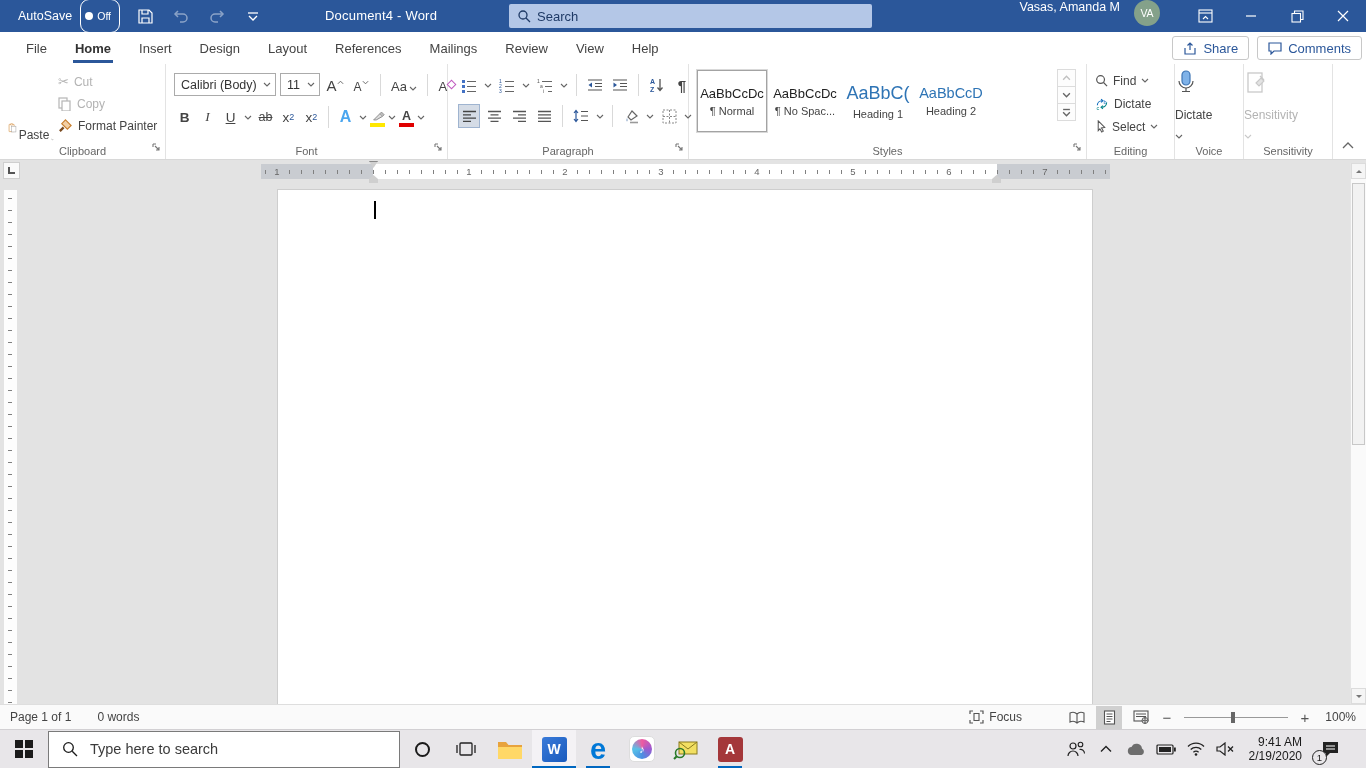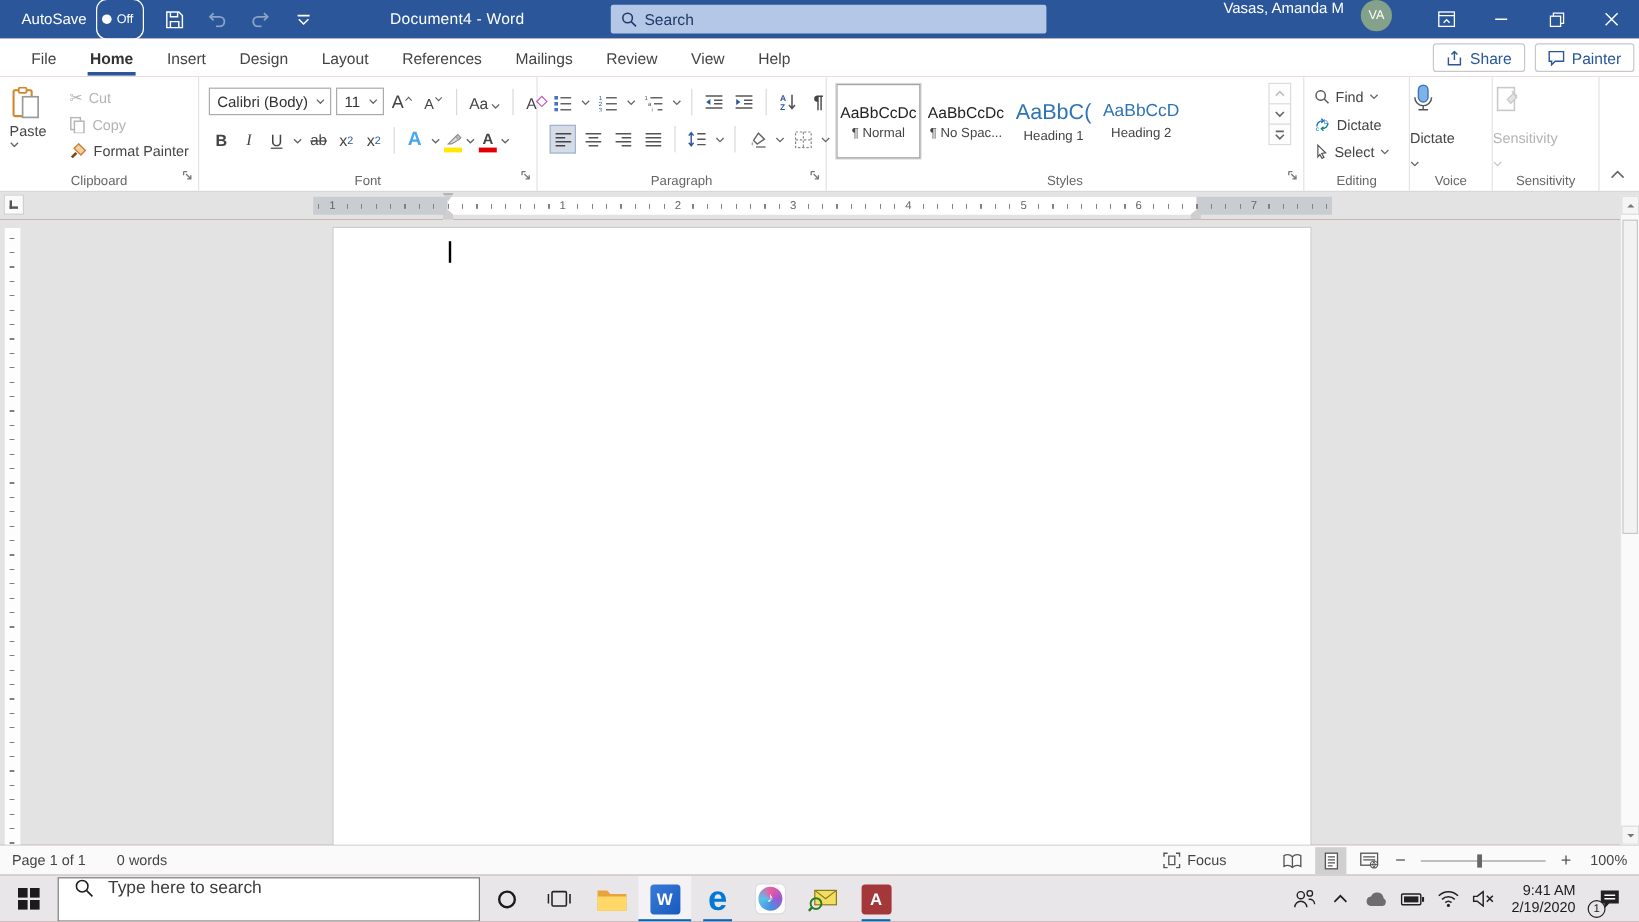--- a/index.html
+++ b/index.html
@@ -1,17 +1,17 @@
 <!DOCTYPE html>
 <html><head>
 <meta charset="utf-8">
 <style>
   * { margin:0; padding:0; box-sizing:border-box; }
   html,body { width:1366px; height:768px; font-family:"Liberation Sans", sans-serif; }
-  #app { position:relative; width:1366px; height:768px; overflow:hidden; background:#7f1d1d; }
+  #app { position:relative; width:1366px; height:768px; overflow:hidden; background:#e5e5e5; }
 
   
   .titlebar { position:absolute; left:0; top:0; width:1366px; height:32px; background:#2b579a; color:#fff; }
   .tb-left { position:absolute; left:18px; top:0; height:32px; display:flex; align-items:center; gap:14px; }
   .autosave-wrap { display:flex; align-items:center; gap:8px; font-size:12.5px; }
   .autosave-toggle { width:40px; height:16px; border:1px solid #fff; border-radius:9px; display:flex; align-items:center; padding:16px 4px; gap:4px; }
   .autosave-dot { width:8px; height:8px; border-radius:50%; background:#fff; }
   .autosave-state { font-size:10.5px; color:#fff; }
   .tb-icon { display:flex; align-items:center; justify-content:center; width:22px; height:24px; }
   .tb-icon.dim svg { opacity:.45; }
@@ -38,21 +38,21 @@
   .launcher { position:absolute; right:4px; bottom:3px; }
   .g-clip { left:0; width:166px; }
   .g-font { left:166px; width:282px; }
   .g-para { left:448px; width:241px; }
   .g-styles { left:689px; width:398px; }
   .g-edit { left:1087px; width:88px; }
   .g-voice { left:1175px; width:69px; }
   .g-sens { left:1244px; width:89px; }
   .ribbon-collapse { position:absolute; right:8px; bottom:6px; width:20px; height:16px; display:flex; align-items:center; justify-content:center; }
 
-  .paste-btn { position:absolute; left:8px; top:4px; width:46px; height:74px; display:flex; flex-direction:column; align-items:flex-start; gap:2px; padding-top:4px; }
+  .paste-btn { position:absolute; left:8px; top:4px; width:46px; height:74px; display:flex; flex-direction:row; align-items:flex-end; gap:2px; padding-top:4px; }
   .paste-btn .lbl { font-size:12px; color:#444; }
   .mini-row { position:absolute; left:58px; display:flex; align-items:center; gap:5px; height:21px; font-size:12px; color:#444; white-space:nowrap; }
   .mini-row.dis { color:#b3b3b3; }
   .r1 { top:7px; } .r2 { top:29px; } .r3 { top:51px; }
 
   .font-row1 { position:absolute; left:8px; top:9px; display:flex; align-items:center; gap:4px; }
   .combo { height:23px; border:1px solid #ababab; background:#fff; display:flex; align-items:center; justify-content:space-between; padding:0 4px 0 6px; font-size:12.5px; color:#333; }
   .combo.name { width:102px; }
   .combo.size { width:40px; }
   .fbtn { height:23px; min-width:22px; display:flex; align-items:flex-end; justify-content:center; padding:0 2px 2px 2px; font-size:13px; color:#444; }
@@ -128,33 +128,33 @@
   .z-line { width:100%; height:1px; background:#999; }
   .z-handle { position:absolute; left:45%; top:1px; width:4px; height:11px; background:#666; }
   .z-sign { font-size:15px; color:#555; width:14px; text-align:center; }
 
   
   .taskbar { position:absolute; left:0; top:729px; width:1366px; height:39px; background:#e8e6e9; border-top:1px solid #d2d0d3; display:flex; align-items:center; }
   .tk-btn { height:39px; display:flex; align-items:center; justify-content:center; position:relative; }
   .start { width:48px; }
   .winlogo { display:grid; grid-template-columns:8px 8px; grid-template-rows:8px 8px; gap:1.5px; }
   .winlogo div { background:#1b1b1b; }
-  .tk-search { width:352px; height:37px; background:#fff; border:1px solid #7a7a7a; display:flex; gap:12px; padding-left:13px; font-size:14.5px; color:#3b3b3b; }
+  .tk-search { width:352px; height:37px; background:#fff; border:1px solid #7a7a7a; display:flex; align-items:center; gap:12px; padding-left:13px; font-size:14.5px; color:#3b3b3b; }
   .cortana { width:44px; }
   .cortana-ring { width:15px; height:15px; border:2px solid #1b1b1b; border-radius:50%; }
   .appbtn { width:44px; }
   .appbtn.active { background:#f4f2f5; }
   .runline { position:absolute; bottom:0; left:50%; transform:translateX(-50%); width:24px; height:3px; background:#0067c0; }
   .runline.full { width:100%; }
   .word-tile { width:25px; height:25px; border-radius:3px; background:linear-gradient(135deg,#3a7ad9,#185abd); color:#fff; font-weight:bold; font-size:14px; display:flex; align-items:center; justify-content:center; }
   .edge-e { font-size:29px; font-weight:bold; color:#0078d7; line-height:29px; }
   .itunes-tile { width:26px; height:26px; border-radius:5px; background:#fff; border:1px solid #ddd; display:flex; align-items:center; justify-content:center; }
   .itunes-circle { width:20px; height:20px; border-radius:50%; background:conic-gradient(#ef5aa0,#9b59d0,#4a90e2,#58c2e8,#ef5aa0); color:#fff; font-size:11px; display:flex; align-items:center; justify-content:center; }
   .access-tile { width:25px; height:25px; border-radius:3px; background:#a4373a; color:#fff; font-weight:bold; font-size:14px; display:flex; align-items:center; justify-content:center; }
-  .tray { margin-left:auto; display:flex; align-items:center; padding-right:5px; }
+  .tray { margin-left:auto; display:flex; align-items:center; padding-right:16px; }
   .tray-btn { height:39px; min-width:30px; display:flex; align-items:center; justify-content:center; position:relative; }
   .clock { text-align:right; font-size:12px; color:#1a1a1a; line-height:14px; padding:0 8px; }
   .notif-wrap { position:relative; width:40px; }
   .badge { position:absolute; left:2px; bottom:4px; width:15px; height:15px; border:1.5px solid #222; border-radius:50%; background:#e8e6e9; font-size:9.5px; color:#222; display:flex; align-items:center; justify-content:center; }
 </style>
 </head>
 <body>
 
 <div id="app">
 
@@ -246,21 +246,21 @@
         <svg width="14" height="13" viewBox="0 0 14 13">
             <path d="M2 6 v6 h10 v-6" fill="none" stroke="#2b579a" stroke-width="1.2"></path>
             <path d="M7 8 V1 M4.5 3.5 L7 1 L9.5 3.5" fill="none" stroke="#2b579a" stroke-width="1.2"></path>
           </svg>
         <span>Share</span>
       </span>
       <span class="pill-btn">
         <svg width="14" height="13" viewBox="0 0 14 13">
             <path d="M1 1 h12 v8 h-7 l-3 3 v-3 h-2 z" fill="none" stroke="#2b579a" stroke-width="1.2"></path>
           </svg>
-        <span>Painter</span>
+        <span>Comments</span>
       </span>
     </div>
   </div>
 
   <div class="ribbon">
 
     <div class="grp g-clip">
       <div class="paste-btn">
         <svg width="26" height="28" viewBox="0 0 24 26">
           <rect x="3" y="3" width="14" height="20" rx="1" fill="#fff" stroke="#d1862f" stroke-width="1.6"></rect>

